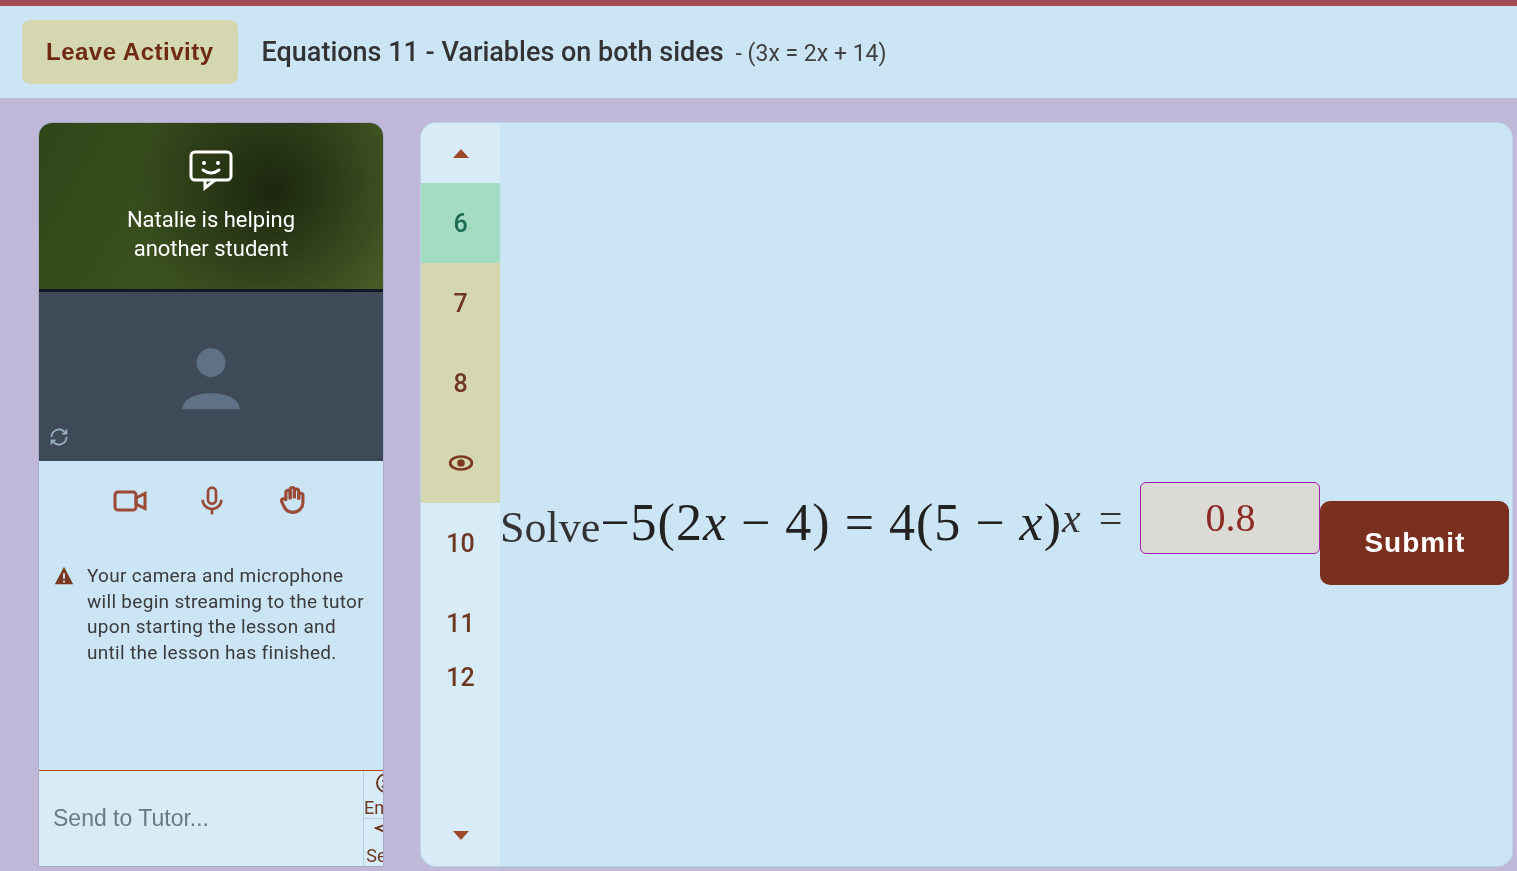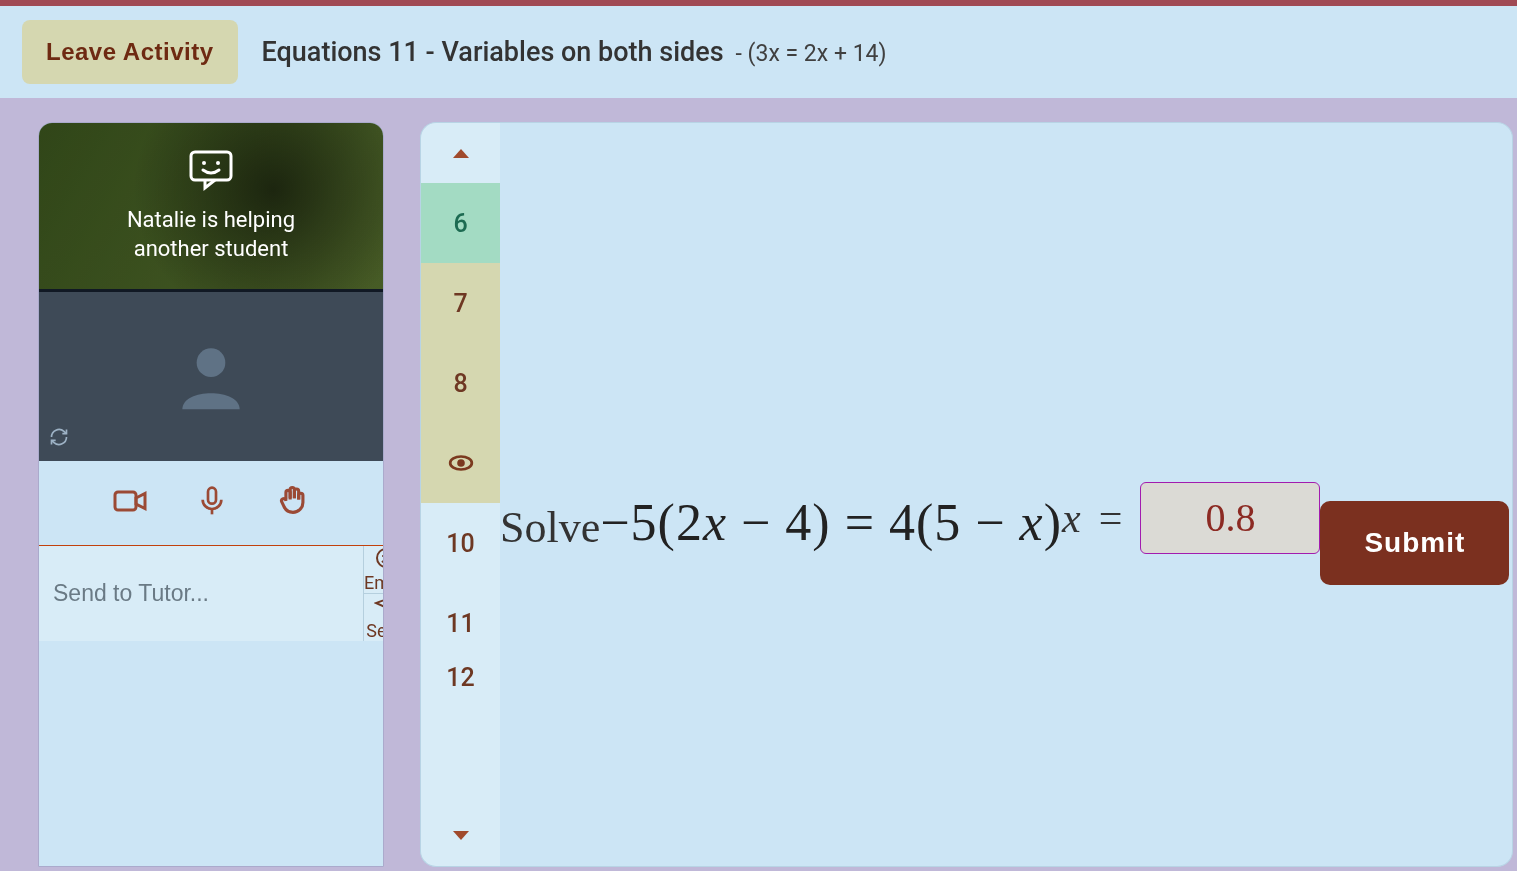--- a/index.html
+++ b/index.html
@@ -255,20 +255,30 @@
       <span>
         <svg width="34" height="36" viewBox="0 0 24 24" fill="none" stroke="#9b4a35" stroke-width="2.2">
           <path d="M7 11V6a1.5 1.5 0 1 1 3 0v5"></path>
             <path d="M10 10V4a1.5 1.5 0 1 1 3 0v6"></path>
           <path d="M13 10V5a1.5 1.5 0 1 1 3 0v6"></path>
             <path d="M16 11V8a1.5 1.5 0 1 1 3 0v5a7 7 0 0 1-7 7h0a7 7 0 0 1-6.5-4.4L4 12.5a1.6 1.6 0 0 1 2.8-1.5L7 12"></path>
         </svg>
       </span>
     </div>
 
+    <div class="warning-block">
+      <span class="warn-icon">
+        <svg width="22" height="22" viewBox="0 0 24 24" fill="#7b3a1f">
+            <path d="M12 2 L22 21 H2 Z"></path>
+            <rect x="11" y="9" width="2" height="6" fill="#cce5f5"></rect>
+            <rect x="11" y="17" width="2" height="2" fill="#cce5f5"></rect>
+          </svg>
+      </span>
+      <div>Your camera and microphone will begin streaming to the tutor upon starting the lesson and until the lesson has finished.</div>
+    </div>
 
     <div class="chat-input-row">
       <input class="chat-input" placeholder="Send to Tutor..." style="">
       <div class="chat-side-btns">
         <div class="chat-side-btn">
           <svg width="24" height="24" viewBox="0 0 24 24" fill="none" stroke="#6e3823" stroke-width="2">
             <circle cx="12" cy="12" r="9"></circle>
               <circle cx="9" cy="10" r="1" fill="#6e3823" stroke="none"></circle>
               <circle cx="15" cy="10" r="1" fill="#6e3823" stroke="none"></circle>
               <path d="M8 15q4 4 8 0"></path>

